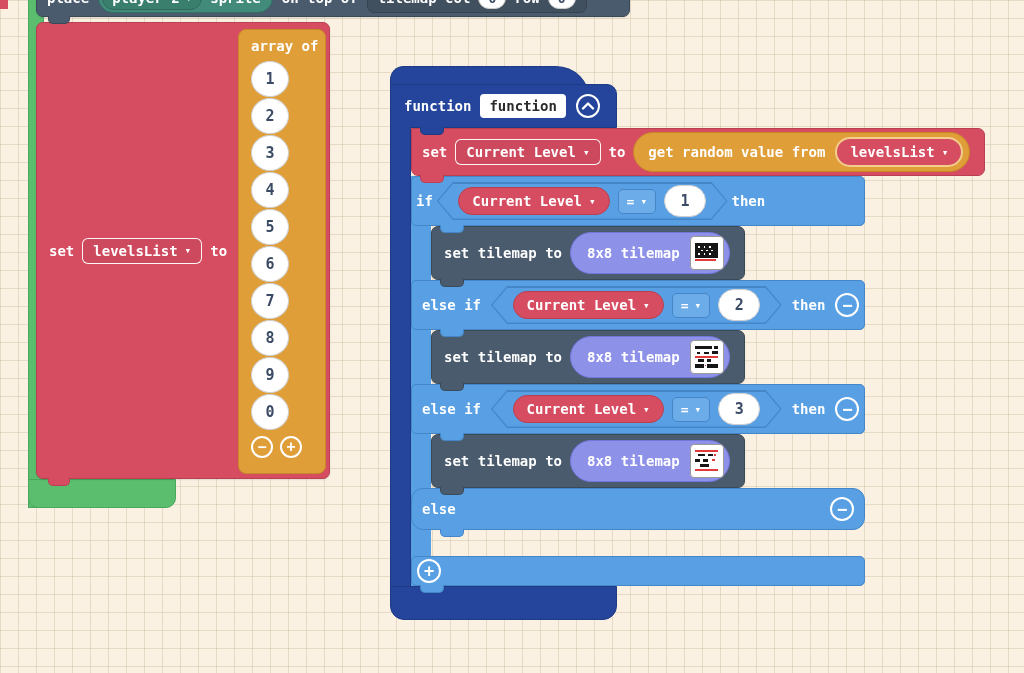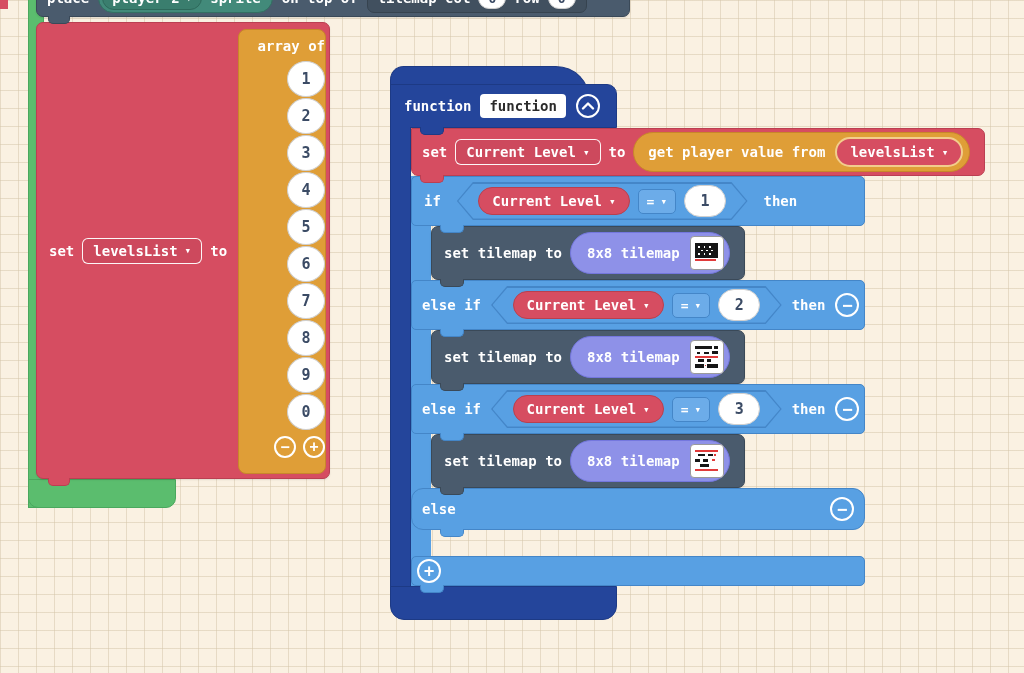--- a/index.html
+++ b/index.html
@@ -88,21 +88,21 @@
   <div class="abs red blk" style="left:36px;top:22px;width:294px;height:457px;">
     <div class="row" style="position:absolute;left:12px;top:0;height:100%;gap:8px;">
       <span class="txt">set</span>
       <span class="dd">
         <span>levelsList</span>
         <span class="arrow">▾</span>
       </span>
       <span class="txt">to</span>
     </div>
 
-    <div class="abs orange" style="left:201px;top:6px;width:88px;height:445px;border-radius:8px;display:flex;flex-direction:column;align-items:flex-end;padding-top:8px;">
+    <div class="abs orange" style="left:201px;top:6px;width:88px;height:445px;border-radius:8px;display:flex;flex-direction:column;align-items:flex-start;padding-top:8px;padding-left:12px;">
       <span class="txt" style="margin-bottom:7px;">array of</span>
       <span class="oval" style="width:38px;height:36px;margin-bottom:1px;">1</span>
       <span class="oval" style="width:38px;height:36px;margin-bottom:1px;">2</span>
       <span class="oval" style="width:38px;height:36px;margin-bottom:1px;">3</span>
       <span class="oval" style="width:38px;height:36px;margin-bottom:1px;">4</span>
       <span class="oval" style="width:38px;height:36px;margin-bottom:1px;">5</span>
       <span class="oval" style="width:38px;height:36px;margin-bottom:1px;">6</span>
       <span class="oval" style="width:38px;height:36px;margin-bottom:1px;">7</span>
       <span class="oval" style="width:38px;height:36px;margin-bottom:1px;">8</span>
       <span class="oval" style="width:38px;height:36px;margin-bottom:1px;">9</span>
@@ -149,31 +149,31 @@
   <div class="abs navy" style="left:390px;top:586px;width:227px;height:34px;border-radius:0 0 14px 14px;"></div>
 
   <div class="abs red" style="left:411px;top:128px;width:574px;height:48px;border-radius:0 7px 7px 7px;display:flex;align-items:center;gap:8px;padding:0 8px 0 10px;">
     <span class="txt">set</span>
     <span class="dd">
       <span>Current Level</span>
       <span class="arrow">▾</span>
     </span>
     <span class="txt">to</span>
     <span class="orange-pill">
-      <span class="txt">get player value from</span>
+      <span class="txt">get random value from</span>
       <span class="pill-red bordered">
         <span>levelsList</span>
         <span class="arrow">▾</span>
       </span>
     </span>
   </div>
 
   <div class="abs blue" style="left:411px;top:176px;width:20px;height:410px;border:none;"></div>
 
-  <div class="abs blue ifrow" style="left:411px;top:176px;width:454px;height:50px;display:flex;align-items:center;gap:16px;padding-left:12px;">
+  <div class="abs blue ifrow" style="left:411px;top:176px;width:454px;height:50px;display:flex;align-items:center;gap:4px;padding-left:4px;">
     <span class="txt">if</span>
     <span class="hex-outer">
         <span class="hex-inner">
       <span class="pill-red">
         <span>Current Level</span>
         <span class="arrow">▾</span>
       </span>
       <span class="eq">
         <span>=</span>
         <span class="arrow">▾</span>

